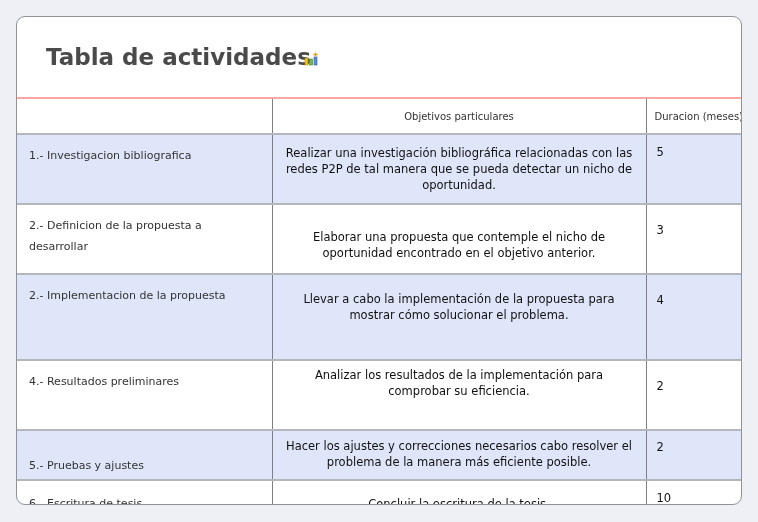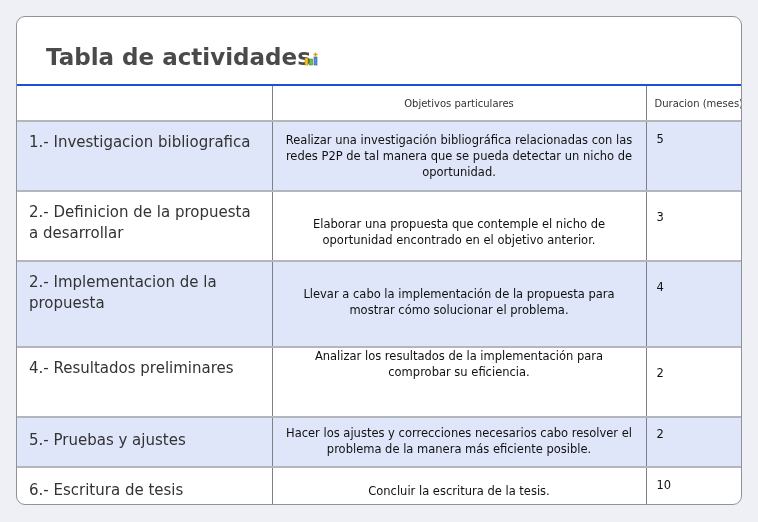--- a/index.html
+++ b/index.html
@@ -14,23 +14,23 @@
     position: absolute;
     left: 16px; top: 16px;
     width: 726px; height: 489px;
     background: #ffffff;
     border: 1px solid #8f9298;
     border-radius: 9px;
     overflow: hidden;
     box-sizing: border-box;
   }
   .title-bar {
-    height: 69px;
+    height: 82px;
     position: relative;
-    border-bottom: 2px solid #1d4ed8;
+    border-bottom: 2px solid #fca5a5;
     box-sizing: border-box;
   }
   .title {
     position: absolute;
     left: 29px; top: 27px;
     font-family: "DejaVu Sans", sans-serif;
     font-weight: bold;
     font-size: 23px;
     color: #4a4a4a;
     letter-spacing: 0px;
@@ -60,21 +60,21 @@
     height: 35px;
     font-weight: normal;
     font-size: 10px;
     color: #333;
     vertical-align: middle;
     text-align: center;
   }
   tr.header th.dur { text-align: right; padding-left: 4px; }
   tr.shaded td { background: #dfe6f9; }
   .act {
-    font-size: 15px;
+    font-size: 11px;
     color: #333;
     line-height: 21px;
     padding: 10px 10px 0 12px;
   }
   .obj {
     font-size: 11.5px;
     color: #111;
     line-height: 16px;
     padding: 10px 10px 0 10px;
     text-align: center;
@@ -137,42 +137,42 @@
       <td>
             <div class="dur-val" style="padding-top:18px">3</div>
           </td>
     </tr>
 
     <tr class="shaded" style="height:86px">
       <td>
             <div class="act">2.- Implementacion de la propuesta</div>
           </td>
       <td>
-            <div class="obj" style="padding-top:24px">Llevar a cabo la implementación de la propuesta para mostrar cómo solucionar el problema.</div>
+            <div class="obj" style="padding-top:16px">Llevar a cabo la implementación de la propuesta para mostrar cómo solucionar el problema.</div>
           </td>
       <td>
             <div class="dur-val" style="padding-top:18px">4</div>
           </td>
     </tr>
 
     <tr style="height:70px">
       <td>
             <div class="act">4.- Resultados preliminares</div>
           </td>
       <td>
-            <div class="obj" style="padding-top:0">Analizar los resultados de la implementación para comprobar su eficiencia.</div>
+            <div class="obj" style="padding-top:6px">Analizar los resultados de la implementación para comprobar su eficiencia.</div>
           </td>
       <td>
             <div class="dur-val" style="padding-top:18px">2</div>
           </td>
     </tr>
 
     <tr class="shaded" style="height:50px">
       <td>
-            <div class="act" style="padding-top:12px">5.- Pruebas y ajustes</div>
+            <div class="act" style="padding-top:24px">5.- Pruebas y ajustes</div>
           </td>
       <td>
             <div class="obj" style="padding-top:7px">Hacer los ajustes y correcciones necesarios cabo resolver el problema de la manera más eficiente posible.</div>
           </td>
       <td>
             <div class="dur-val" style="padding-top:9px">2</div>
           </td>
     </tr>
 
     <tr class="r-last" style="height:52px">

